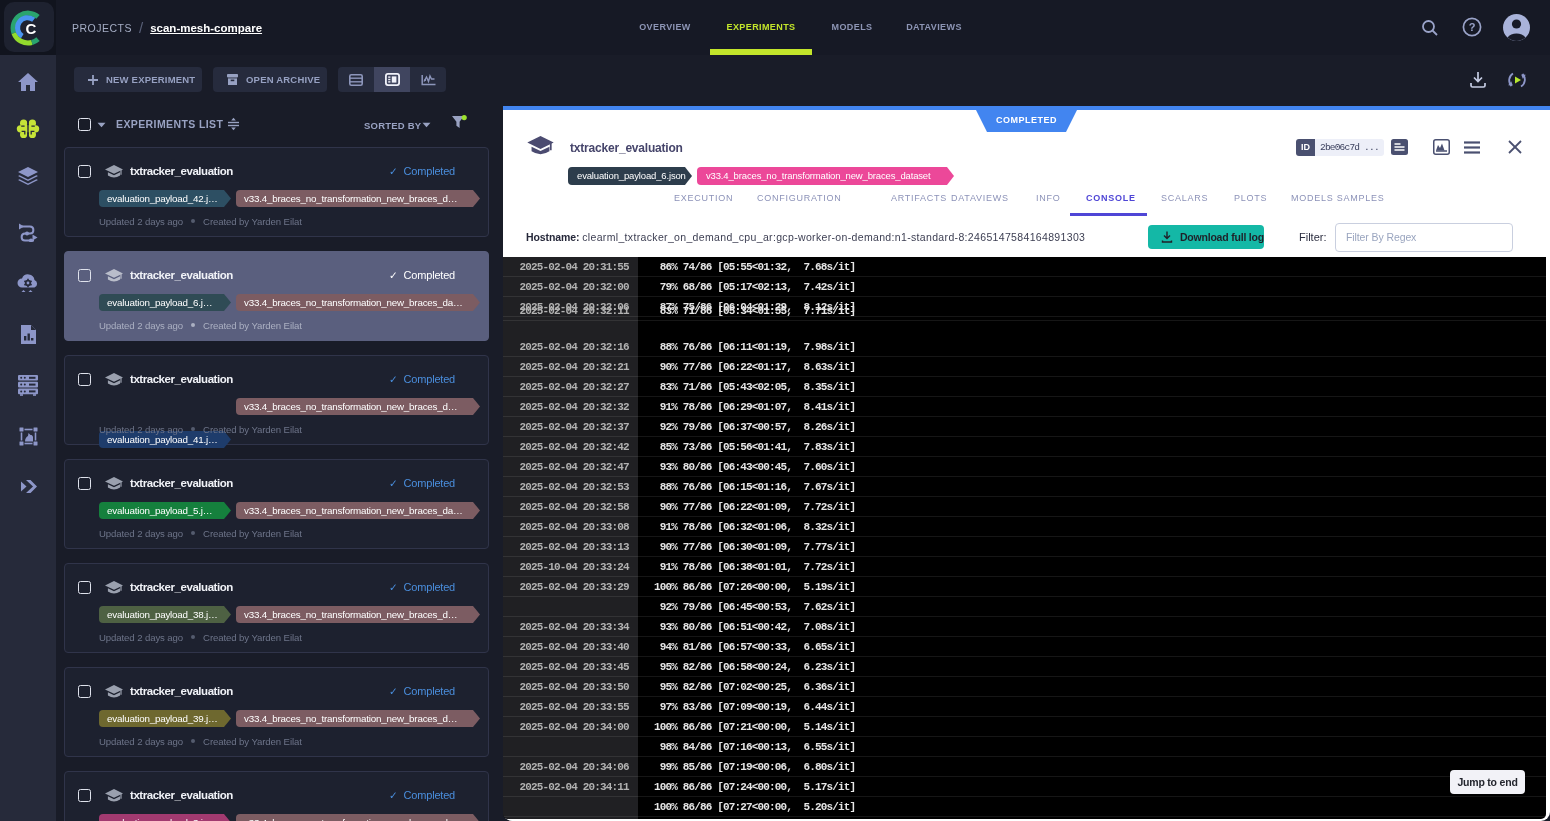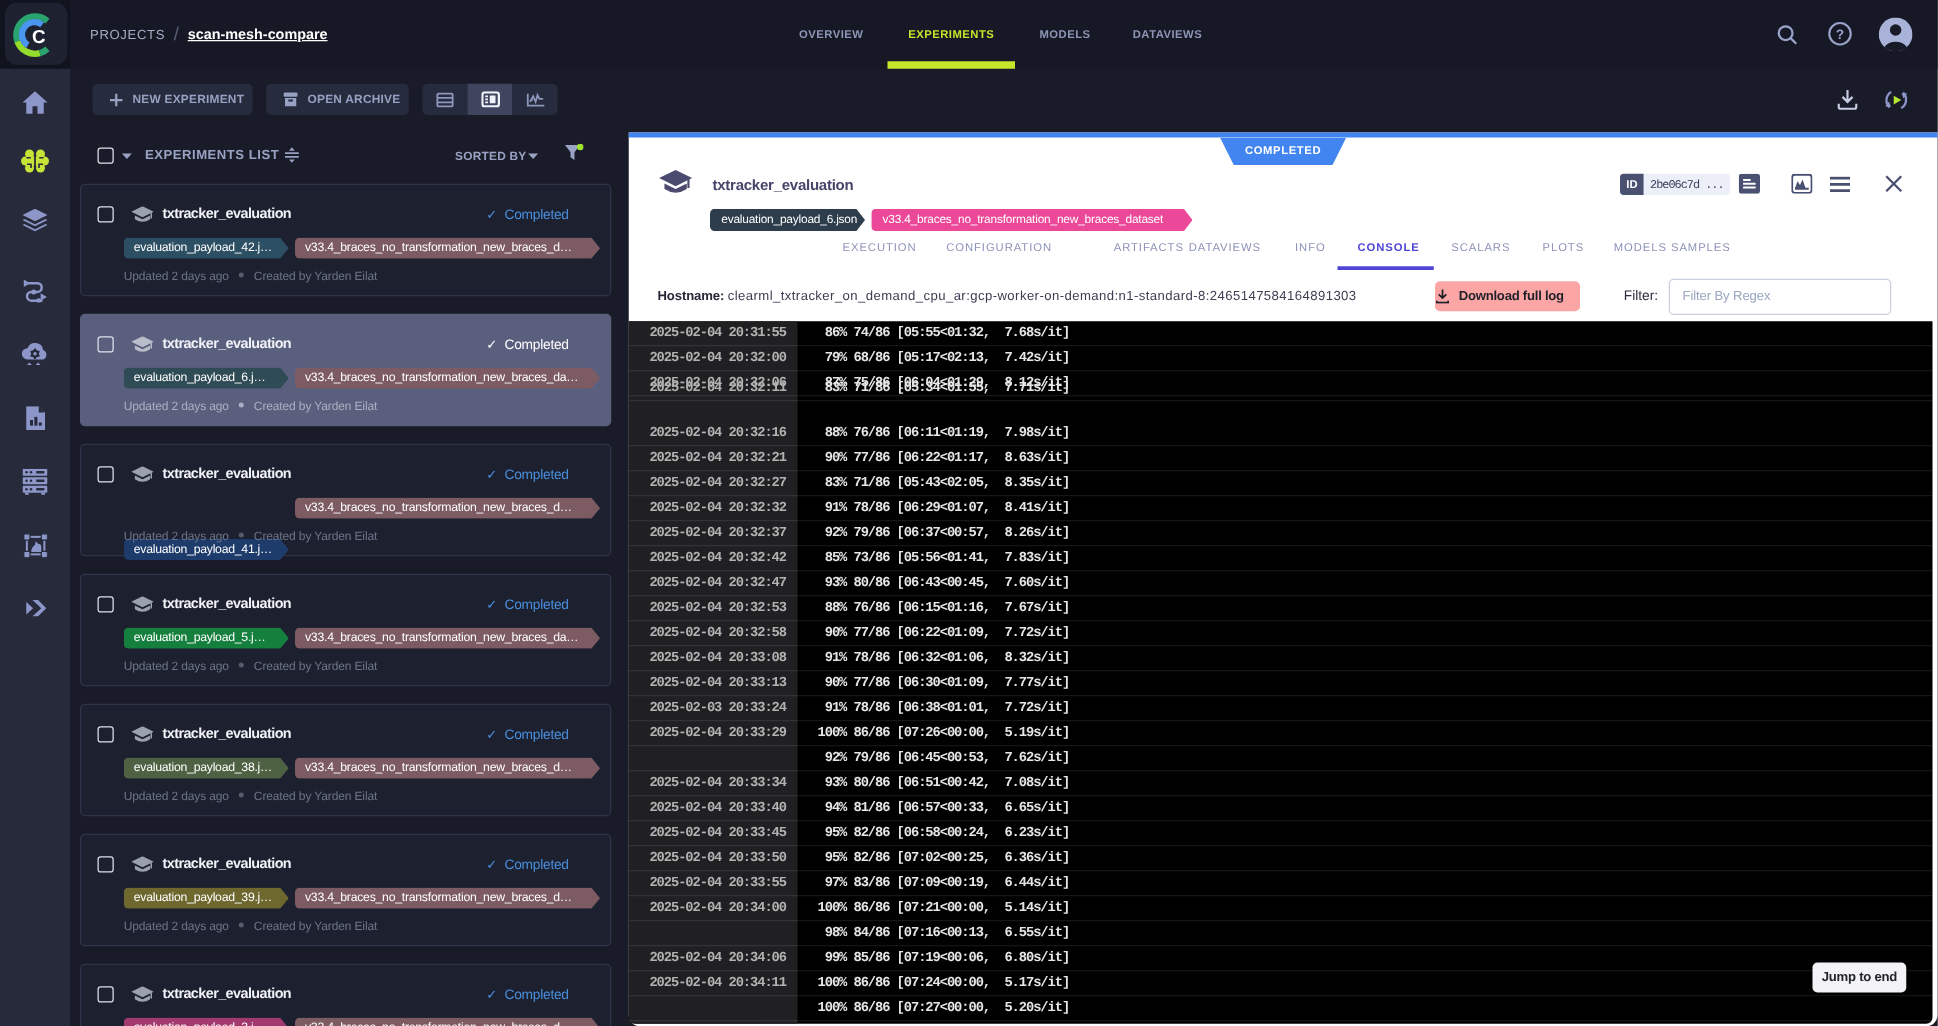--- a/index.html
+++ b/index.html
@@ -36,21 +36,21 @@
 #ribbon { position:absolute; left:473px; top:4px; width:101px; height:22px; background:#4285f0; clip-path:polygon(0 0, 100% 0, calc(100% - 11px) 100%, 11px 100%); color:#fff; font-size:9px; font-weight:bold; letter-spacing:.5px; text-align:center; line-height:21px; }
 #dtitle { position:absolute; left:67px; top:35px; color:#46456b; font-size:12px; font-weight:bold; letter-spacing:-.2px; }
 .dtag { height:18px; line-height:18px; color:#fff; font-size:9.5px; letter-spacing:-.15px; overflow:hidden; padding:0 15px 0 9px; border-radius:4px 0 0 4px; white-space:nowrap; clip-path:polygon(0 0, calc(100% - 7px) 0, 100% 50%, calc(100% - 7px) 100%, 0 100%); }
 #dtags { position:absolute; left:65px; top:61px; display:flex; gap:5px; }
 .tab { position:absolute; top:87px; height:20px; font-size:9px; letter-spacing:.75px; color:#8c92b8; }
 .tab.active { color:#4f46d6; font-weight:bold; }
 #tabline { position:absolute; left:567px; top:107px; width:77px; height:3px; background:#4f46d6; }
 #hostrow { position:absolute; left:0; top:112px; width:100%; height:39px; }
 #hostname { position:absolute; left:23px; top:13px; font-size:10.5px; color:#3c3e52; letter-spacing:-.1px; }
 #hostname b { color:#26283a; }
-#dlbtn { position:absolute; left:645px; top:7px; width:116px; height:24px; background:#fca5a5; border-radius:4px; color:#1f2129; font-size:10.5px; font-weight:bold; display:flex; align-items:center; justify-content:flex-start; letter-spacing:-.2px; }
+#dlbtn { position:absolute; left:645px; top:7px; width:116px; height:24px; background:#14b8a6; border-radius:4px; color:#1f2129; font-size:10.5px; font-weight:bold; display:flex; align-items:center; justify-content:flex-end; letter-spacing:-.2px; }
 #flabel { position:absolute; left:796px; top:13px; font-size:11px; color:#2b2d3f; }
 #finput { position:absolute; left:832px; top:5px; width:178px; height:29px; border:1px solid #c9cfdf; border-radius:4px; color:#9aa5bf; font-size:10.5px; line-height:27px; padding-left:10px; letter-spacing:-.1px;}
 #console { position:absolute; left:0; top:151px; width:1043px; height:562px; background:#000; overflow:hidden; border-radius:0 0 5px 5px; }
 #gutter { position:absolute; left:0; top:0; width:135px; height:100%; background:#202023; }
 .lrow { position:absolute; left:0; width:100%; height:20px; border-bottom:1px solid rgba(255,255,255,.085); font-family:"Liberation Mono",monospace; font-size:11px; font-weight:bold; letter-spacing:-.85px; line-height:20px; white-space:pre; }
 .lts { position:absolute; left:16.5px; top:0; color:#b2b2b2; }
 .lmsg { position:absolute; left:151px; top:0; color:#e6e6e6; }
 #jump { position:absolute; left:947px; top:664px; width:75px; height:24px; background:#f2f2f7; border-radius:4px; color:#24262e; font-size:10.5px; font-weight:bold; text-align:center; line-height:24px; letter-spacing:-.2px; box-shadow:0 1px 4px rgba(0,0,0,.4); }
 svg { display:block; }
 </style>
@@ -487,21 +487,21 @@
 <div class="lrow" style="top:100px;"><span class="lts">2025-02-04 20:32:21</span><span class="lmsg"> 90% 77/86 [06:22&lt;01:17,  8.63s/it]</span></div>
 <div class="lrow" style="top:120px;"><span class="lts">2025-02-04 20:32:27</span><span class="lmsg"> 83% 71/86 [05:43&lt;02:05,  8.35s/it]</span></div>
 <div class="lrow" style="top:140px;"><span class="lts">2025-02-04 20:32:32</span><span class="lmsg"> 91% 78/86 [06:29&lt;01:07,  8.41s/it]</span></div>
 <div class="lrow" style="top:160px;"><span class="lts">2025-02-04 20:32:37</span><span class="lmsg"> 92% 79/86 [06:37&lt;00:57,  8.26s/it]</span></div>
 <div class="lrow" style="top:180px;"><span class="lts">2025-02-04 20:32:42</span><span class="lmsg"> 85% 73/86 [05:56&lt;01:41,  7.83s/it]</span></div>
 <div class="lrow" style="top:200px;"><span class="lts">2025-02-04 20:32:47</span><span class="lmsg"> 93% 80/86 [06:43&lt;00:45,  7.60s/it]</span></div>
 <div class="lrow" style="top:220px;"><span class="lts">2025-02-04 20:32:53</span><span class="lmsg"> 88% 76/86 [06:15&lt;01:16,  7.67s/it]</span></div>
 <div class="lrow" style="top:240px;"><span class="lts">2025-02-04 20:32:58</span><span class="lmsg"> 90% 77/86 [06:22&lt;01:09,  7.72s/it]</span></div>
 <div class="lrow" style="top:260px;"><span class="lts">2025-02-04 20:33:08</span><span class="lmsg"> 91% 78/86 [06:32&lt;01:06,  8.32s/it]</span></div>
 <div class="lrow" style="top:280px;"><span class="lts">2025-02-04 20:33:13</span><span class="lmsg"> 90% 77/86 [06:30&lt;01:09,  7.77s/it]</span></div>
-<div class="lrow" style="top:300px;"><span class="lts">2025-02-03 20:33:24</span><span class="lmsg"> 91% 78/86 [06:38&lt;01:01,  7.72s/it]</span></div>
+<div class="lrow" style="top:300px;"><span class="lts">2025-10-04 20:33:24</span><span class="lmsg"> 91% 78/86 [06:38&lt;01:01,  7.72s/it]</span></div>
 <div class="lrow" style="top:320px;"><span class="lts">2025-02-04 20:33:29</span><span class="lmsg">100% 86/86 [07:26&lt;00:00,  5.19s/it]</span></div>
 <div class="lrow" style="top:340px;"><span class="lts"></span><span class="lmsg"> 92% 79/86 [06:45&lt;00:53,  7.62s/it]</span></div>
 <div class="lrow" style="top:360px;"><span class="lts">2025-02-04 20:33:34</span><span class="lmsg"> 93% 80/86 [06:51&lt;00:42,  7.08s/it]</span></div>
 <div class="lrow" style="top:380px;"><span class="lts">2025-02-04 20:33:40</span><span class="lmsg"> 94% 81/86 [06:57&lt;00:33,  6.65s/it]</span></div>
 <div class="lrow" style="top:400px;"><span class="lts">2025-02-04 20:33:45</span><span class="lmsg"> 95% 82/86 [06:58&lt;00:24,  6.23s/it]</span></div>
 <div class="lrow" style="top:420px;"><span class="lts">2025-02-04 20:33:50</span><span class="lmsg"> 95% 82/86 [07:02&lt;00:25,  6.36s/it]</span></div>
 <div class="lrow" style="top:440px;"><span class="lts">2025-02-04 20:33:55</span><span class="lmsg"> 97% 83/86 [07:09&lt;00:19,  6.44s/it]</span></div>
 <div class="lrow" style="top:460px;"><span class="lts">2025-02-04 20:34:00</span><span class="lmsg">100% 86/86 [07:21&lt;00:00,  5.14s/it]</span></div>
 <div class="lrow" style="top:480px;"><span class="lts"></span><span class="lmsg"> 98% 84/86 [07:16&lt;00:13,  6.55s/it]</span></div>
 <div class="lrow" style="top:500px;"><span class="lts">2025-02-04 20:34:06</span><span class="lmsg"> 99% 85/86 [07:19&lt;00:06,  6.80s/it]</span></div>

